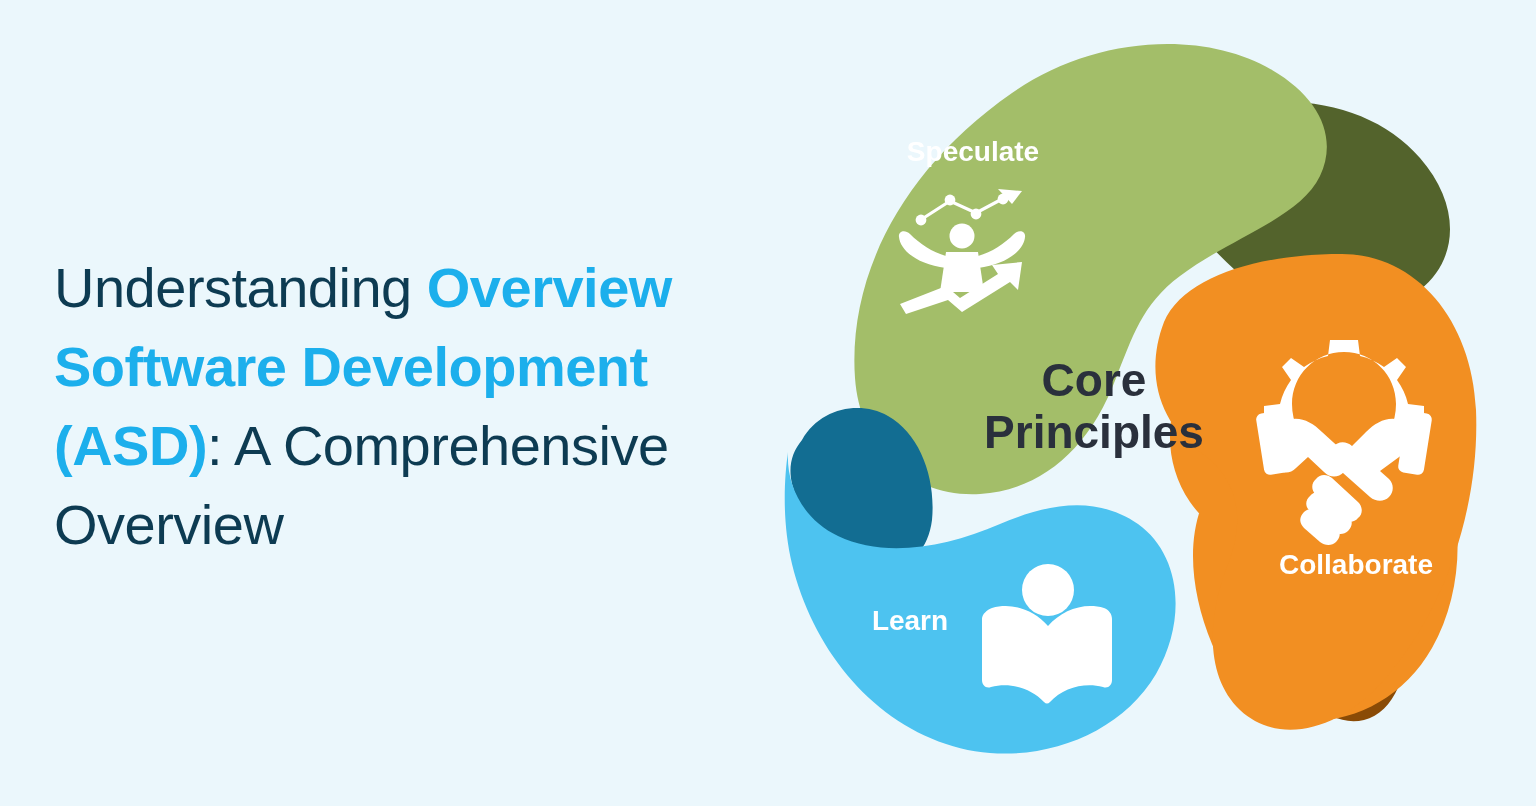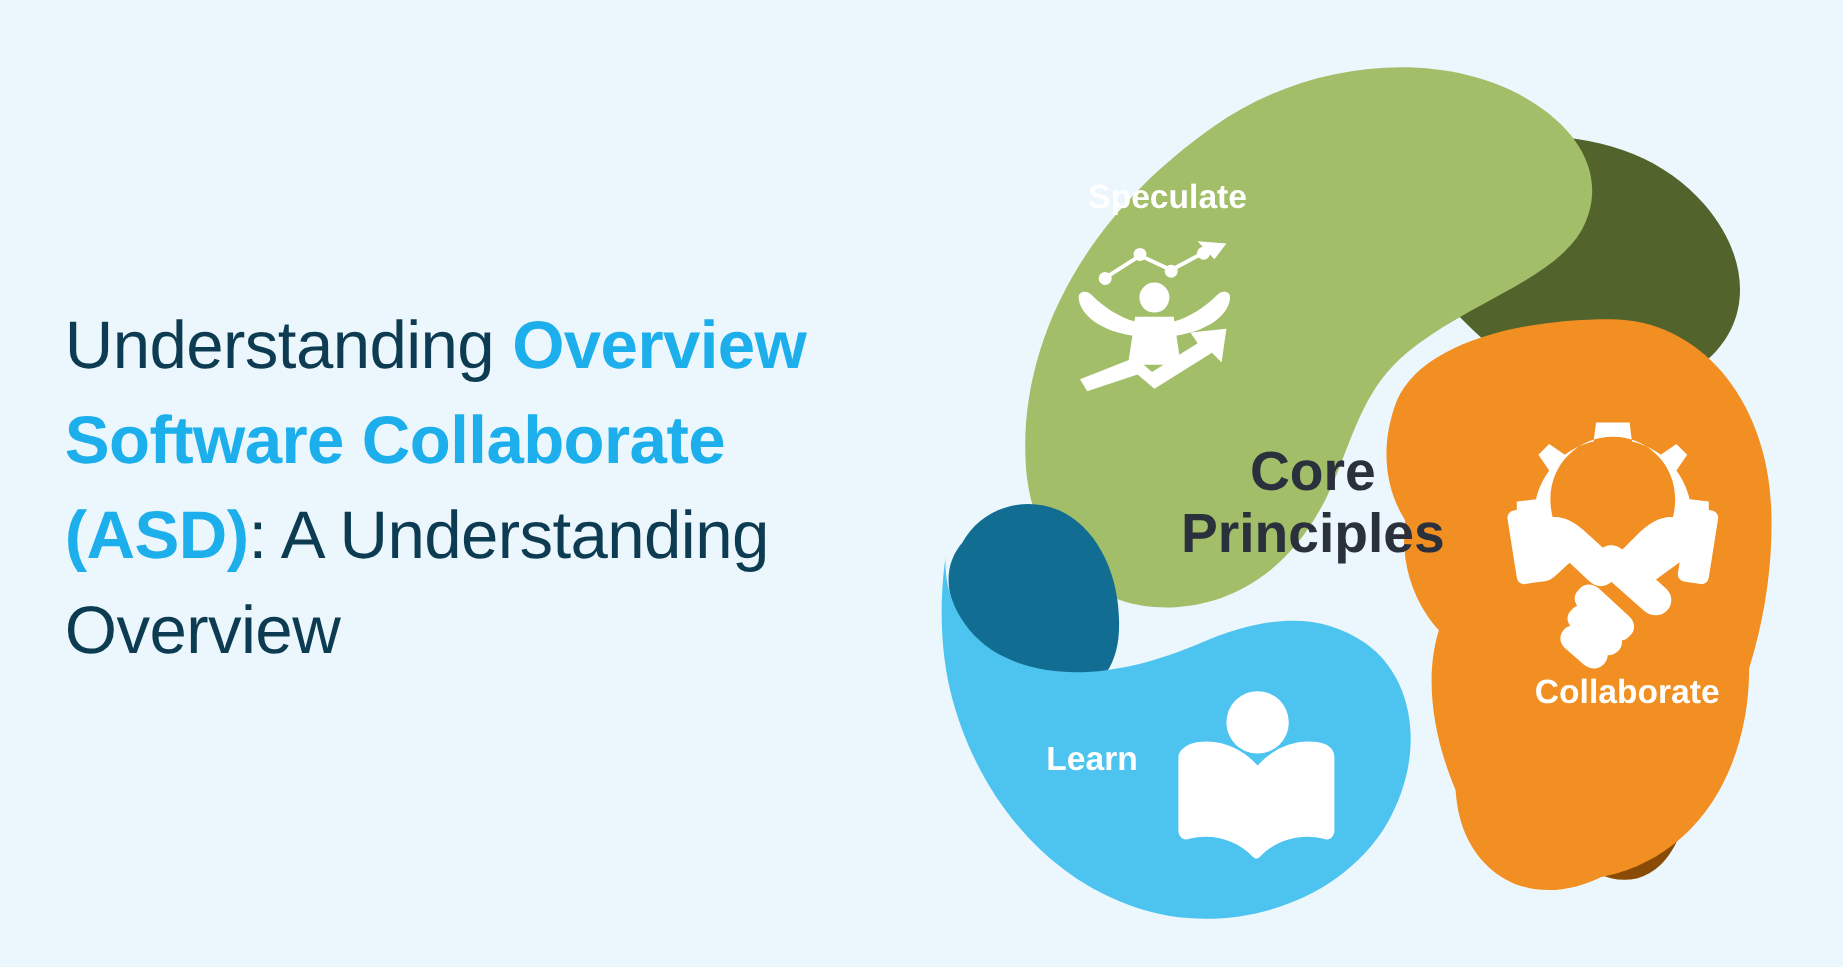--- a/index.html
+++ b/index.html
@@ -40,21 +40,21 @@
   }
   #page-title .accent {
     color: #1CAFEC;
     font-weight: 700;
   }
 
   
   #diagram {
     position: absolute;
     left: 760px;
-    top: 20px;
+    top: 8px;
     width: 776px;
     height: 770px;
   }
   #diagram svg {
     display: block;
     width: 776px;
     height: 770px;
   }
 
   .shape-label {
@@ -70,22 +70,22 @@
   }
 </style>
 </head>
 <body style="background: rgb(235, 247, 252);">
 
 <div id="stage" style="background: rgb(235, 247, 252);">
 
   <div id="title-block">
     <h1 id="page-title">
       <span>Understanding </span><span class="accent">Overview</span>
-      <span class="accent">Software Collaborate</span>
-      <span class="accent">(ASD)</span><span>: A Understanding</span>
+      <span class="accent">Software Development</span>
+      <span class="accent">(ASD)</span><span>: A Comprehensive</span>
       <span>Overview</span>
     </h1>
   </div>
 
   <div id="diagram">
     <svg viewBox="0 0 776 770" xmlns="http://www.w3.org/2000/svg">
 
       <g>
 
         <path fill="#53632C" d="M 360 150

